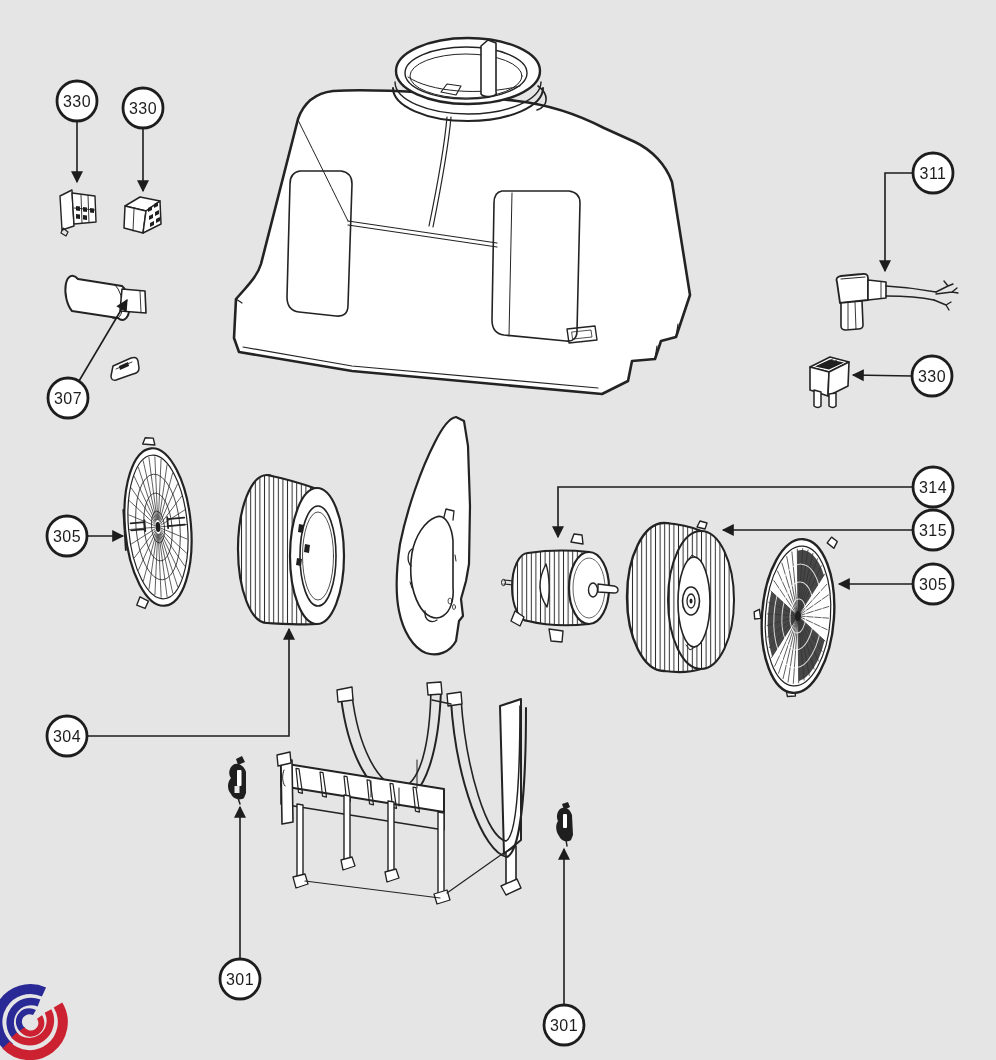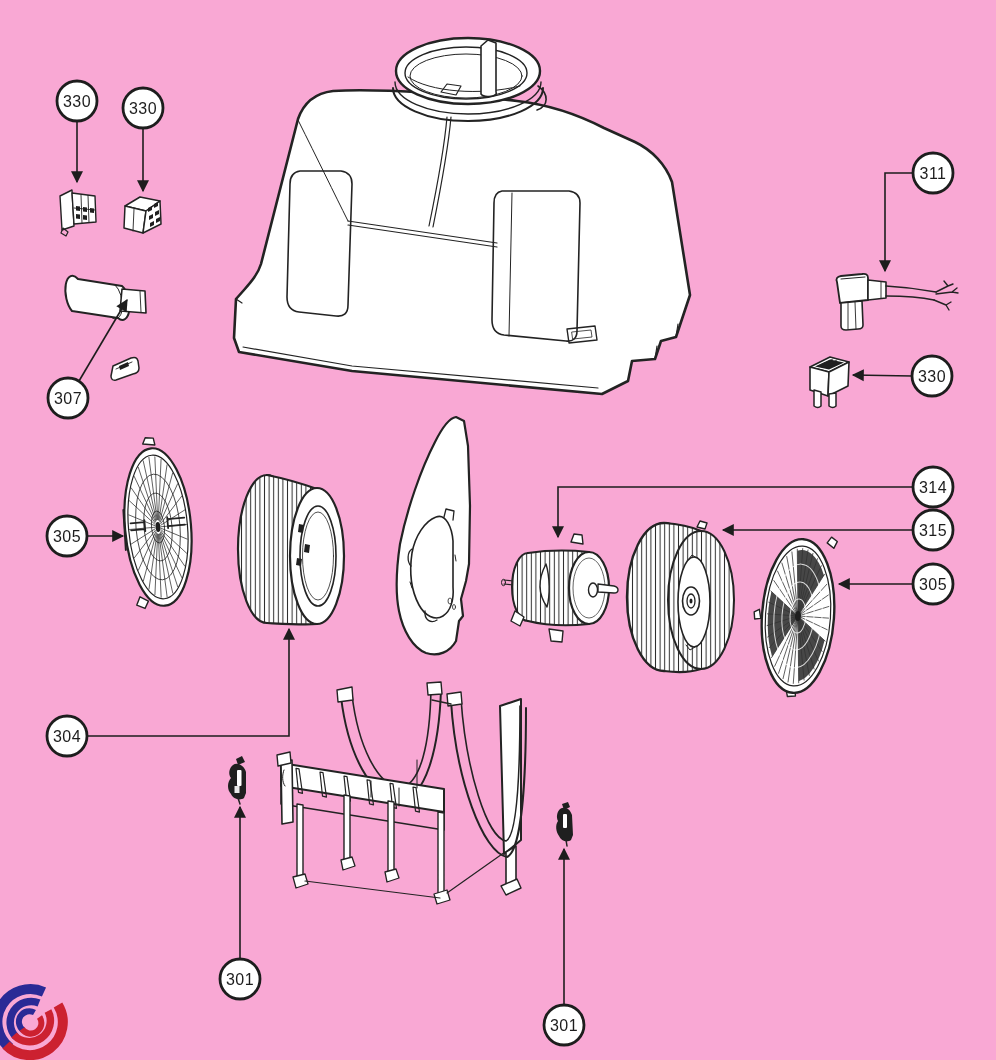--- a/index.html
+++ b/index.html
@@ -1,16 +1,16 @@
 <!DOCTYPE html>
 <html><head>
 <meta charset="utf-8">
 <style>
   html,body{margin:0;padding:0;background:#fff;}
-  .stage{position:relative;width:996px;height:1060px;background:#f9a8d4;overflow:hidden;
+  .stage{position:relative;width:996px;height:1060px;background:#e5e5e5;overflow:hidden;
          font-family:"Liberation Sans",sans-serif;text-align:right;}
   svg{position:absolute;inset:0;display:block;}
   .ln{fill:none;stroke:#232323;stroke-linecap:round;stroke-linejoin:round;}
   .fw{fill:#ffffff;stroke:#232323;stroke-linecap:round;stroke-linejoin:round;}
   .fd{fill:#1f1f1f;stroke:none;}
   .callout-circle{fill:#ffffff;stroke:#1d1d1d;}
   .callout-label{fill:#1d1d1d;text-anchor:middle;letter-spacing:0.5px;
                  font-family:"Liberation Sans",sans-serif;}
   .leader{fill:none;stroke:#1d1d1d;}
   [data-spokes] line{stroke:#333;stroke-width:.75;}

